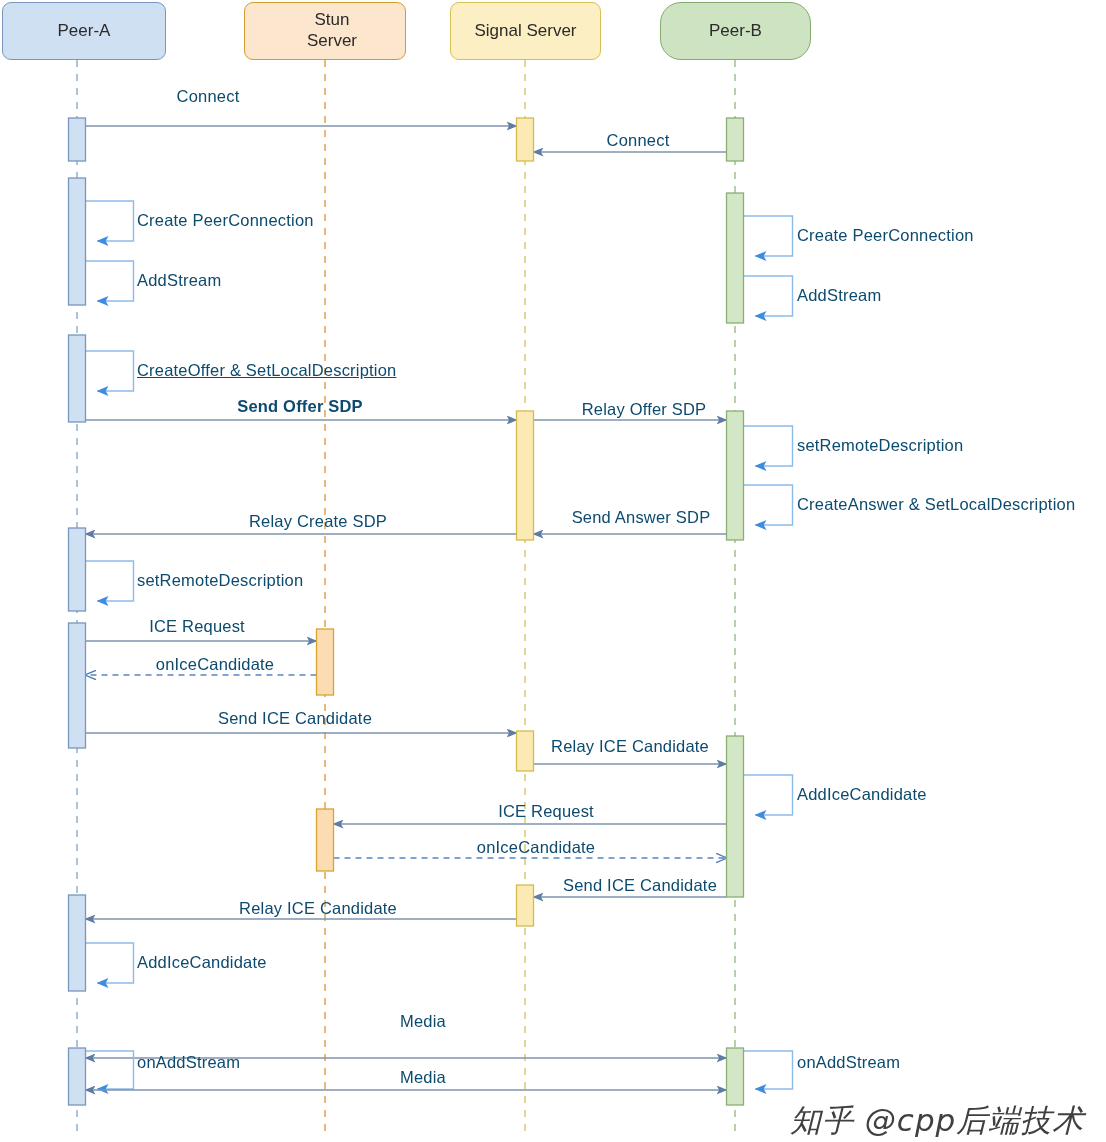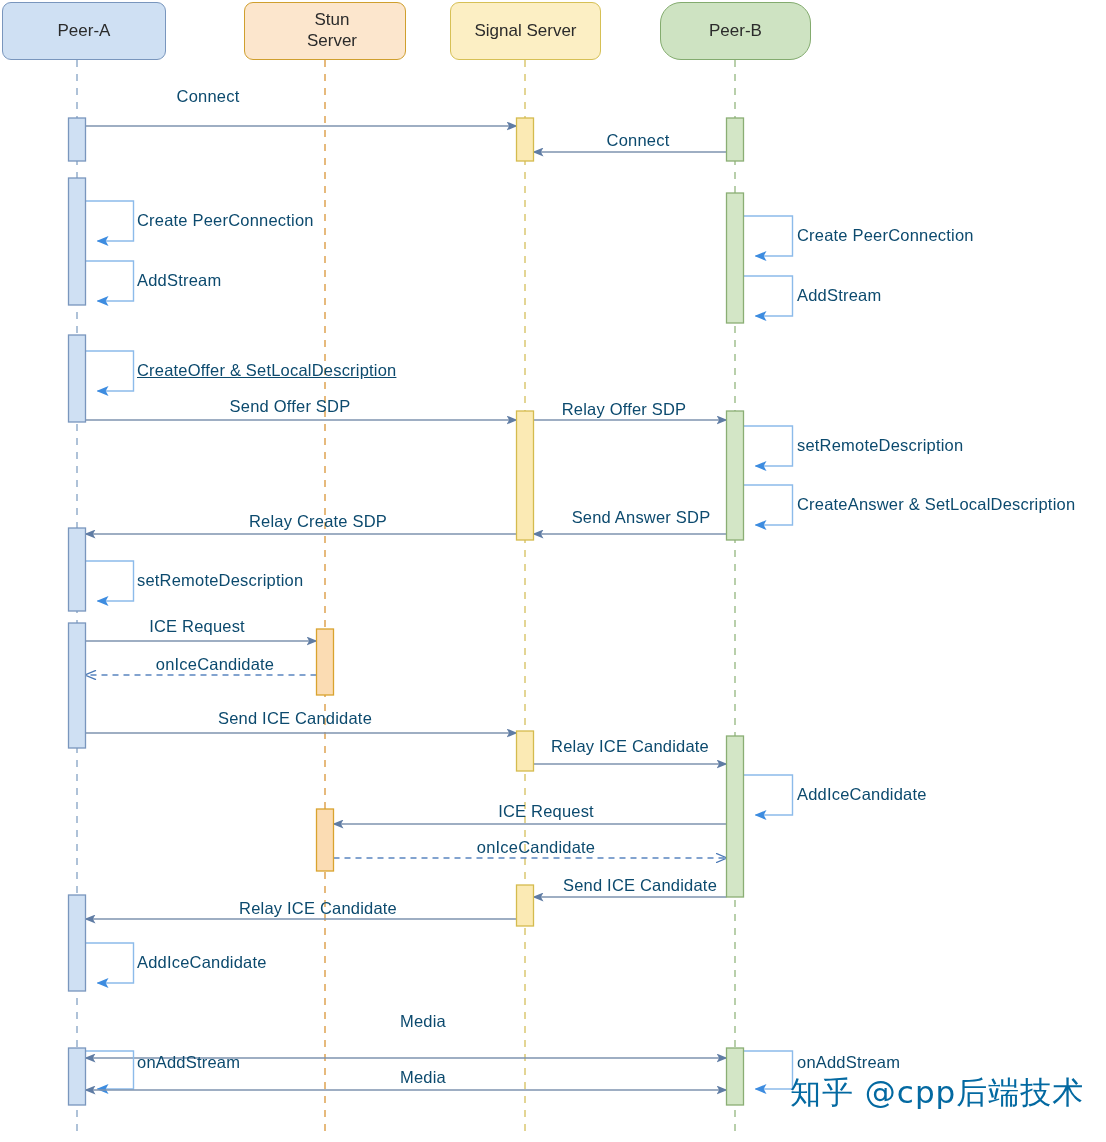--- a/index.html
+++ b/index.html
@@ -202,22 +202,22 @@
       <div class="actor-box" style="left: 660px; top: 2px; width: 151px; height: 58px; background: rgb(206, 227, 194); border-color: rgb(131, 171, 110); border-radius: 21px;"><span>Peer-B</span></div>
     </div>
   <div id="labels-layer">
       <div class="msg-label center" style="left: 208px; top: 87px;">Connect</div>
       <div class="msg-label center" style="left: 638px; top: 131px;">Connect</div>
       <div class="msg-label" style="left: 137px; top: 211px;">Create PeerConnection</div>
       <div class="msg-label" style="left: 137px; top: 271px;">AddStream</div>
       <div class="msg-label" style="left: 797px; top: 226px;">Create PeerConnection</div>
       <div class="msg-label" style="left: 797px; top: 286px;">AddStream</div>
       <div class="msg-label" style="left: 137px; top: 361px; text-decoration: underline;">CreateOffer &amp;  SetLocalDescription</div>
-      <div class="msg-label center" style="left: 290px; top: 397px;">Send Offer SDP</div>
-      <div class="msg-label center" style="left: 624px; top: 400px;">Relay Offer SDP</div>
+      <div class="msg-label center" style="left: 300px; top: 397px; font-weight: bold;">Send Offer SDP</div>
+      <div class="msg-label center" style="left: 644px; top: 400px;">Relay Offer SDP</div>
       <div class="msg-label" style="left: 797px; top: 436px;">setRemoteDescription</div>
       <div class="msg-label" style="left: 797px; top: 495px;">CreateAnswer &amp;  SetLocalDescription</div>
       <div class="msg-label center" style="left: 641px; top: 508px;">Send Answer SDP</div>
       <div class="msg-label center" style="left: 318px; top: 512px;">Relay Create SDP</div>
       <div class="msg-label" style="left: 137px; top: 571px;">setRemoteDescription</div>
       <div class="msg-label center" style="left: 197px; top: 617px;">ICE Request</div>
       <div class="msg-label center" style="left: 215px; top: 655px;">onIceCandidate</div>
       <div class="msg-label center" style="left: 295px; top: 709px;">Send ICE Candidate</div>
       <div class="msg-label center" style="left: 630px; top: 737px;">Relay ICE Candidate</div>
       <div class="msg-label" style="left: 797px; top: 785px;">AddIceCandidate</div>
@@ -225,15 +225,15 @@
       <div class="msg-label center" style="left: 536px; top: 838px;">onIceCandidate</div>
       <div class="msg-label center" style="left: 640px; top: 876px;">Send ICE Candidate</div>
       <div class="msg-label center" style="left: 318px; top: 899px;">Relay ICE Candidate</div>
       <div class="msg-label" style="left: 137px; top: 953px;">AddIceCandidate</div>
       <div class="msg-label center" style="left: 423px; top: 1012px;">Media</div>
       <div class="msg-label" style="left: 137px; top: 1053px;">onAddStream</div>
       <div class="msg-label" style="left: 797px; top: 1053px;">onAddStream</div>
       <div class="msg-label center" style="left: 423px; top: 1068px;">Media</div>
     </div>
 
-  <div class="watermark" style="left: 790px; top: 1072px; color: #0369a1;">知乎 @cpp后端技术</div>
+  <div class="watermark" style="left: 790px; top: 1100px; color: #404040; font-style: italic;">知乎 @cpp后端技术</div>
 
 </div>
 
 </body></html>

